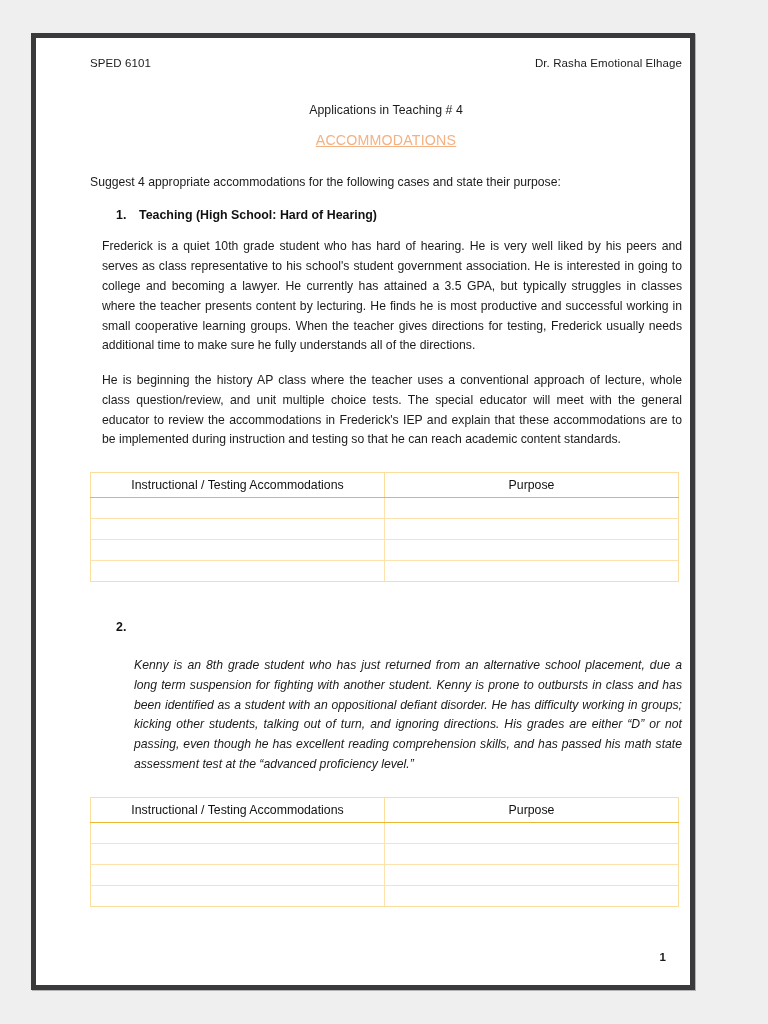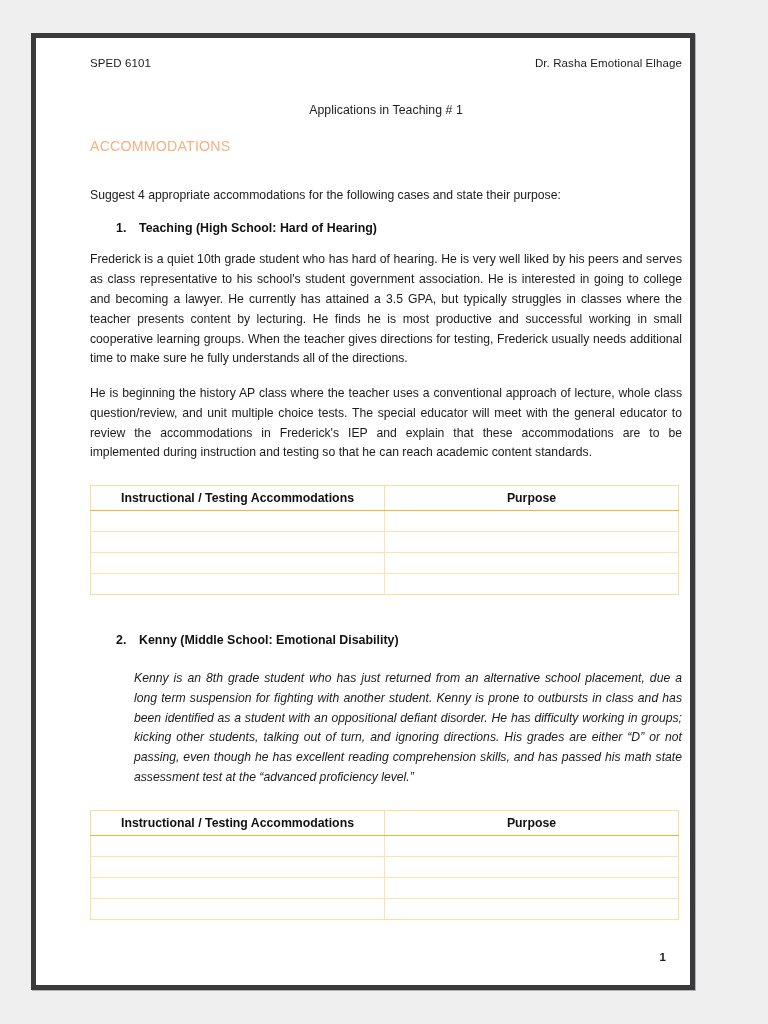--- a/index.html
+++ b/index.html
@@ -67,70 +67,72 @@
 
   
   .doc-title {
     text-align: center;
     font-size: 12.3px;
     color: #1b1b1b;
     margin-top: 34px;
     letter-spacing: 0.05px;
   }
   .doc-subtitle {
+    text-align: center;
     font-size: 14.2px;
     color: #f4b183;
-    margin-top: 21px;
+    margin-top: 15px;
     letter-spacing: 0.2px;
+    text-decoration: underline;
   }
 
   
   .intro {
     font-size: 12.2px;
     color: #1b1b1b;
-    margin-top: 33px;
+    margin-top: 26px;
     line-height: 1.35;
   }
   .case-heading {
     font-size: 12.4px;
     font-weight: bold;
     color: #111111;
     margin-top: 18px;
     margin-left: 26px;
     display: flex;
     gap: 11px;
   }
   .case-num { width: 12px; flex: none; }
   p.body-par {
     font-size: 12.2px;
     color: #1b1b1b;
     line-height: 1.62;
     text-align: justify;
     text-justify: inter-word;
-    margin: 15px 0 0 0;
+    margin: 15px 0 0 12px;
     hyphens: none;
   }
   p.body-par.indented {
     margin-left: 44px;
     margin-top: 22px;
     font-style: italic;
   }
 
   
   table.acc-table {
     border-collapse: collapse;
     width: 588px;
     table-layout: fixed;
     margin-top: 22px;
   }
   table.acc-table col.c1 { width: 294px; }
   table.acc-table col.c2 { width: 294px; }
   table.acc-table th {
     font-size: 12.3px;
-    font-weight: bold;
+    font-weight: normal;
     color: #111111;
     text-align: center;
     padding: 5px 4px 5px 4px;
     border-top: 1.6px solid #fbdd9c;
     border-bottom: 1.6px solid #ecb731;
     border-left: 1.6px solid #fbdd9c;
     border-right: 1.6px solid #fbdd9c;
     margin-top: 45px;
   }
   table.acc-table th.col-left { text-align: center; }
@@ -163,21 +165,21 @@
   <div class="page-frame">
     <div class="page-inner">
 
       <div class="content">
 
         <div class="runhead">
           <span class="runhead-left">SPED 6101</span>
           <span class="runhead-right">Dr. Rasha Emotional Elhage</span>
         </div>
 
-        <div class="doc-title">Applications in Teaching # 1</div>
+        <div class="doc-title">Applications in Teaching # 4</div>
         <div class="doc-subtitle">ACCOMMODATIONS</div>
 
         <div class="intro">Suggest 4 appropriate accommodations for the following cases and state their purpose:</div>
 
         <div class="case-heading">
           <span class="case-num">1.</span>
           <span>Teaching (High School:  Hard of Hearing)</span>
         </div>
 
         <p class="body-par">Frederick is a quiet 10th grade student who has hard of hearing.  He is very well liked by his peers and serves as class representative to his school's student government association. He is interested in going to college and becoming a lawyer.  He currently has attained a 3.5 GPA, but typically struggles in classes where the teacher presents content by lecturing.  He finds he is most productive and successful working in small cooperative learning groups.   When the teacher gives directions for testing, Frederick usually needs additional time to make sure he fully understands all of the directions.</p>
@@ -212,21 +214,20 @@
               <td class="cell-1"></td>
               <td class="cell-2"></td>
             </tr>
           </tbody>
         </table>
 
         <div class="gap-after-table-1"></div>
 
         <div class="case-heading">
           <span class="case-num">2.</span>
-          <span>Kenny (Middle School: Emotional Disability)</span>
         </div>
 
         <p class="body-par indented">Kenny is an 8th grade student who has just returned from an alternative school placement, due a long term suspension for fighting with another student.  Kenny is prone to outbursts in class and has been identified as a student with an oppositional defiant disorder.  He has difficulty working in groups; kicking other students, talking out of turn, and ignoring directions.  His grades are either “D” or not passing, even though he has excellent reading comprehension skills, and has passed his math state assessment test at the “advanced proficiency level.”</p>
 
         <table class="acc-table">
           <colgroup>
               <col class="c1">
               <col class="c2">
             </colgroup>
           <thead>

